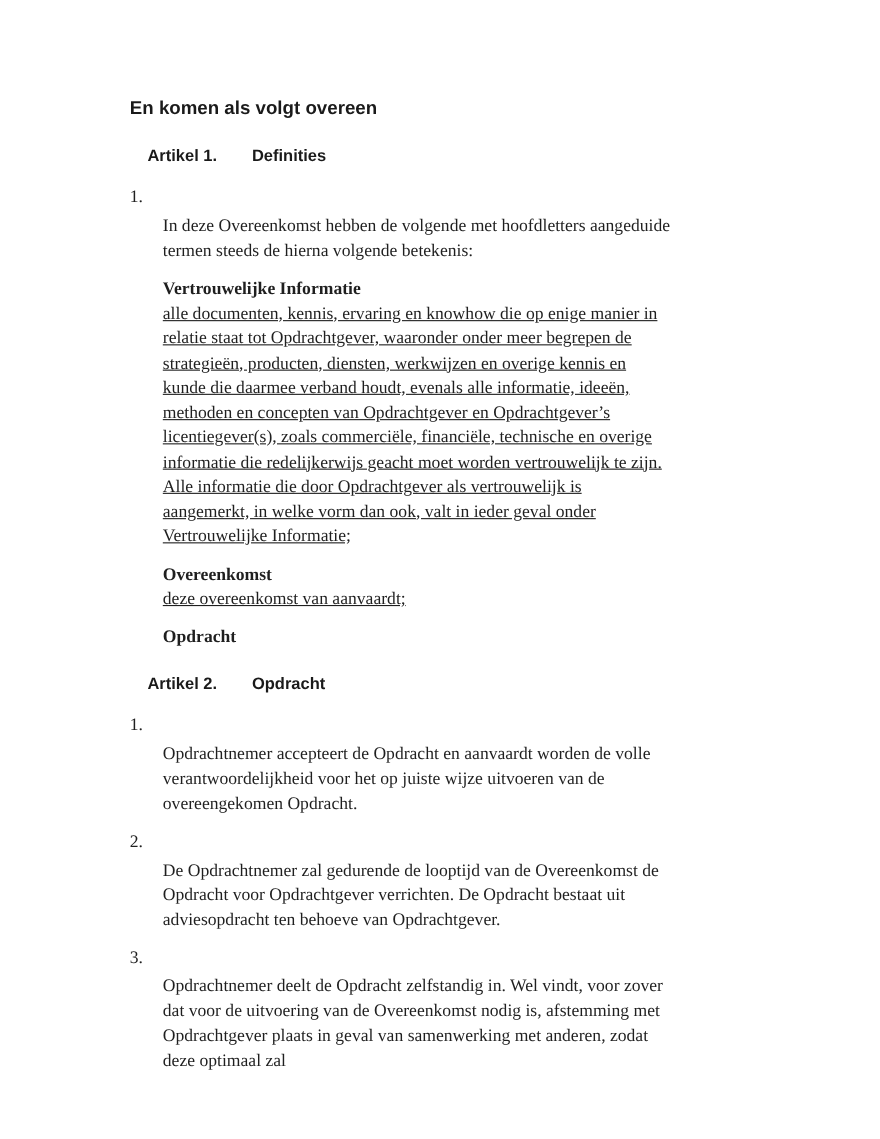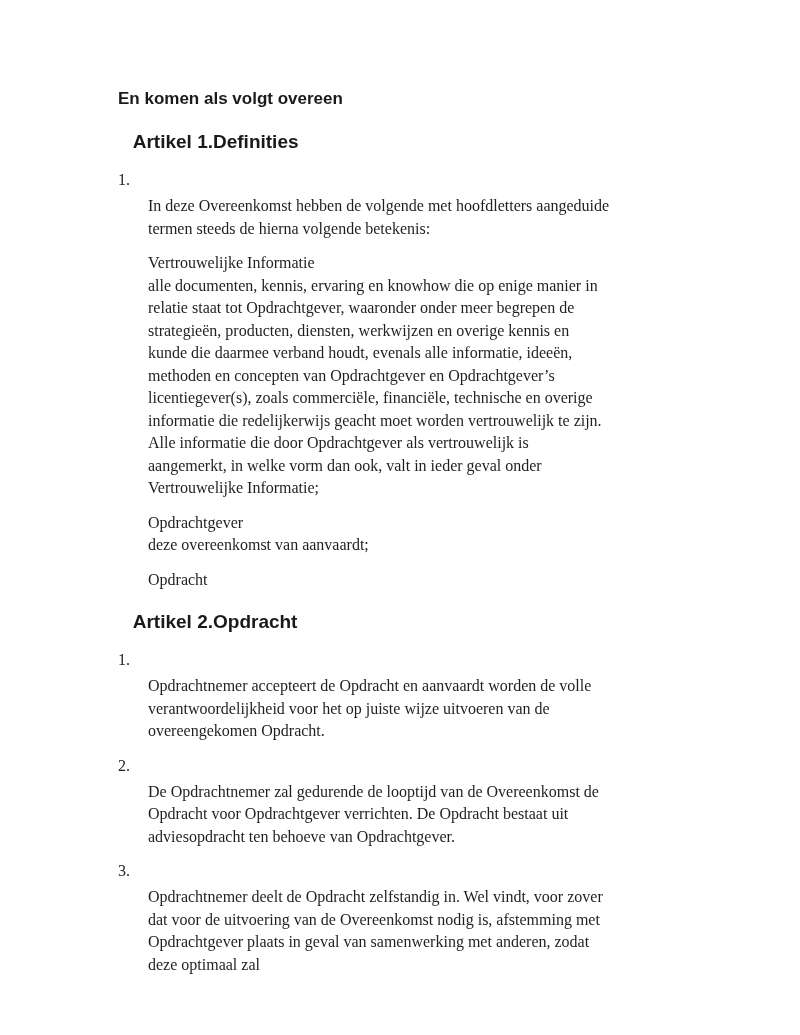--- a/index.html
+++ b/index.html
@@ -25,25 +25,24 @@
     font-weight: 700;
     font-size: 17px;
     line-height: 22px;
     color: #1a1a1a;
     margin: 0 0 22px 0;
   }
   .article-heading {
     display: flex;
     font-family: "Liberation Sans", sans-serif;
     font-weight: 700;
-    font-size: 19px;
+    font-size: 15px;
     line-height: 20px;
     color: #1a1a1a;
-    margin: 0 0 17px 0;
-    text-align: right;
+    margin: 0 0 17px 16px;
   }
   .article-label {
     flex: 0 0 95px;
   }
   .body-text {
     font-family: "Liberation Serif", serif;
     font-size: 16px;
     line-height: 22.5px;
     color: #1f1f1f;
   }
@@ -65,25 +64,26 @@
   .item-text.last {
     margin-bottom: 0;
   }
   .definition-block {
     margin: 0 0 12px 0;
   }
   .definition-block.last {
     margin-bottom: 0;
   }
   .def-term {
-    font-weight: 400;
+    font-weight: 700;
     margin: 0;
   }
   .def-desc {
     margin: 0;
+    text-decoration: underline;
   }
   .article-section {
     margin: 0 0 0 0;
   }
   .article-gap {
     height: 9px;
   }
 </style>
 </head>
 <body>
@@ -103,21 +103,21 @@
       <div class="item-content">
         <p class="item-text">In deze Overeenkomst hebben de volgende met hoofdletters aangeduide termen steeds de hierna volgende betekenis:</p>
 
         <div class="definition-block">
           <p class="def-term">Vertrouwelijke Informatie</p>
           <p class="def-desc">alle documenten, kennis, ervaring en knowhow die op enige manier in relatie staat tot Opdrachtgever, waaronder onder meer begrepen de strategieën, producten, diensten, werkwijzen en overige kennis en kunde die daarmee verband houdt, evenals alle informatie, ideeën, methoden en concepten van Opdrachtgever en Opdrachtgever’s licentiegever(s), zoals commerciële, financiële, technische en overige informatie die redelijkerwijs geacht moet worden vertrouwelijk te zijn. Alle informatie die door Opdrachtgever als vertrouwelijk is aangemerkt, in welke vorm dan ook, valt in ieder geval onder Vertrouwelijke Informatie;</p>
         </div>
 
 
         <div class="definition-block">
-          <p class="def-term">Opdrachtgever</p>
+          <p class="def-term">Overeenkomst</p>
           <p class="def-desc">deze overeenkomst van aanvaardt;</p>
         </div>
 
         <div class="definition-block last">
           <p class="def-term">Opdracht</p>
         </div>
       </div>
     </div>
   </div>
 

